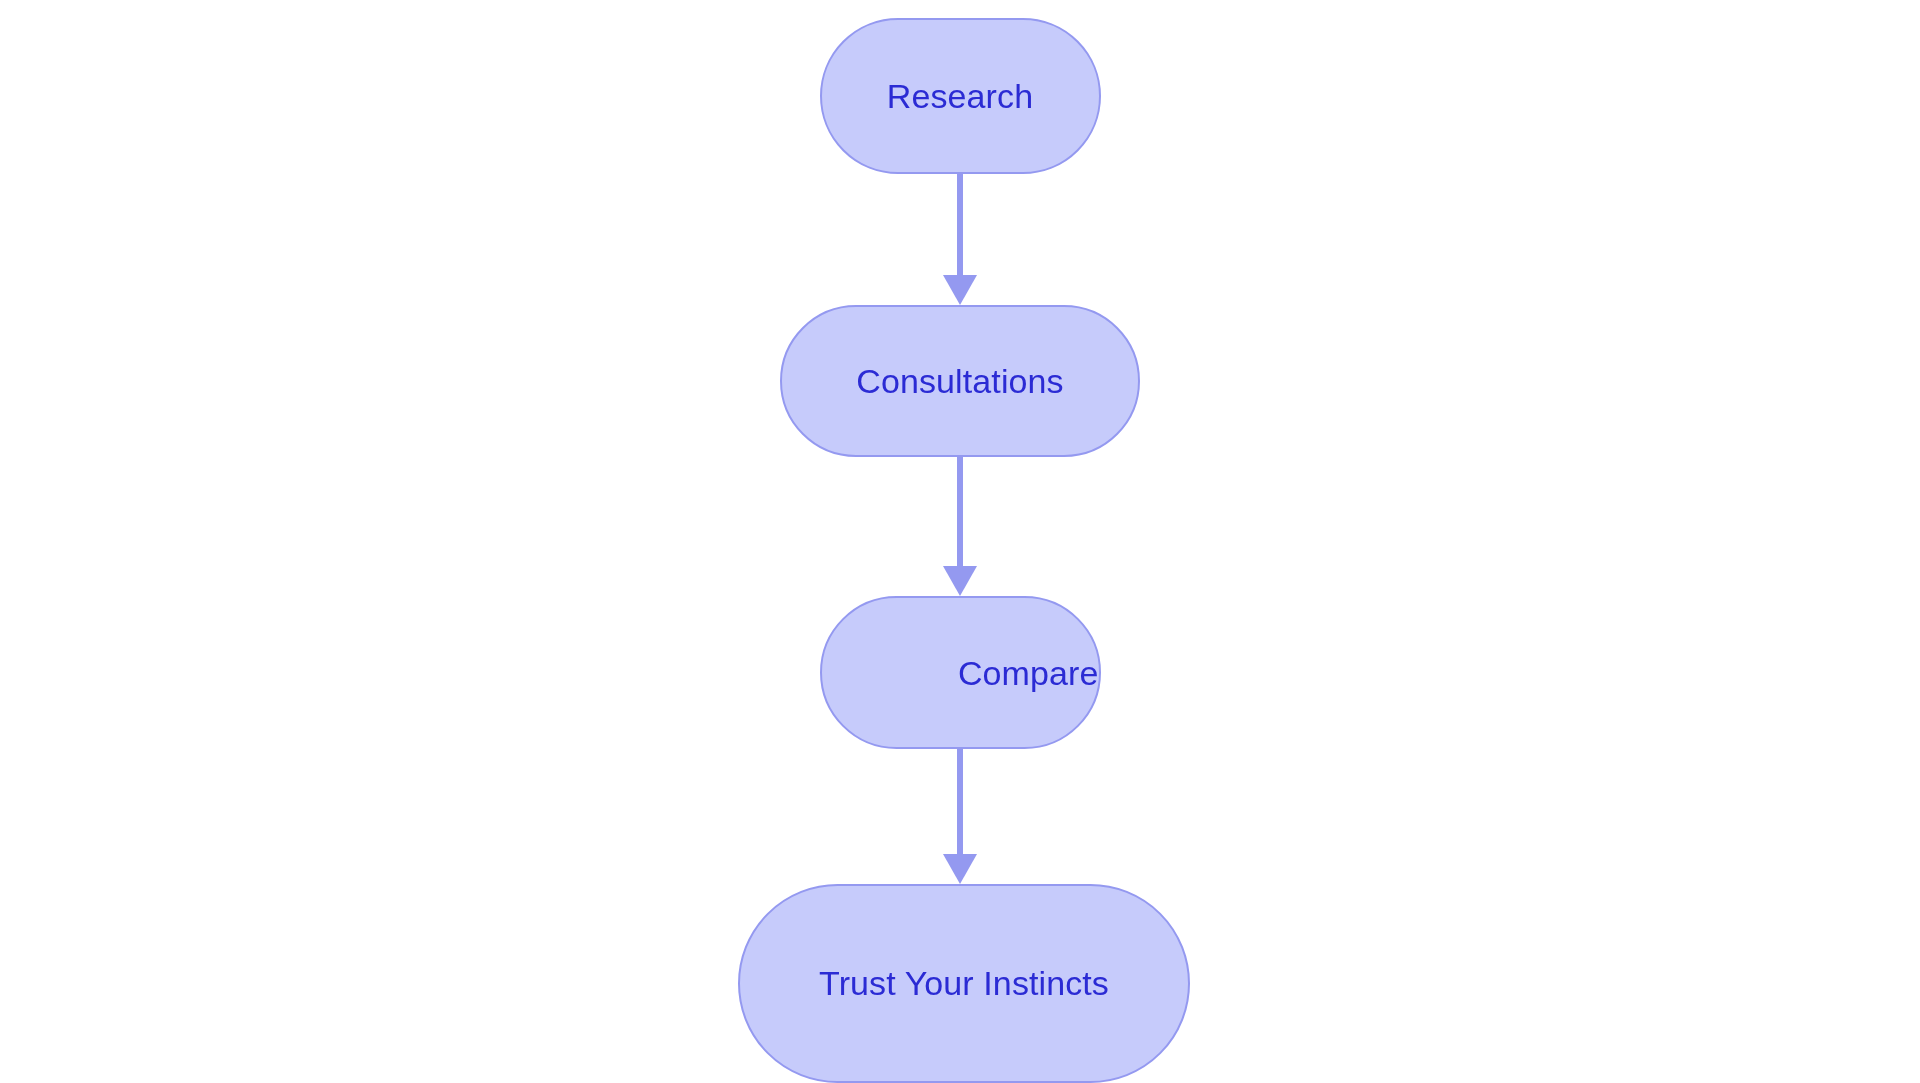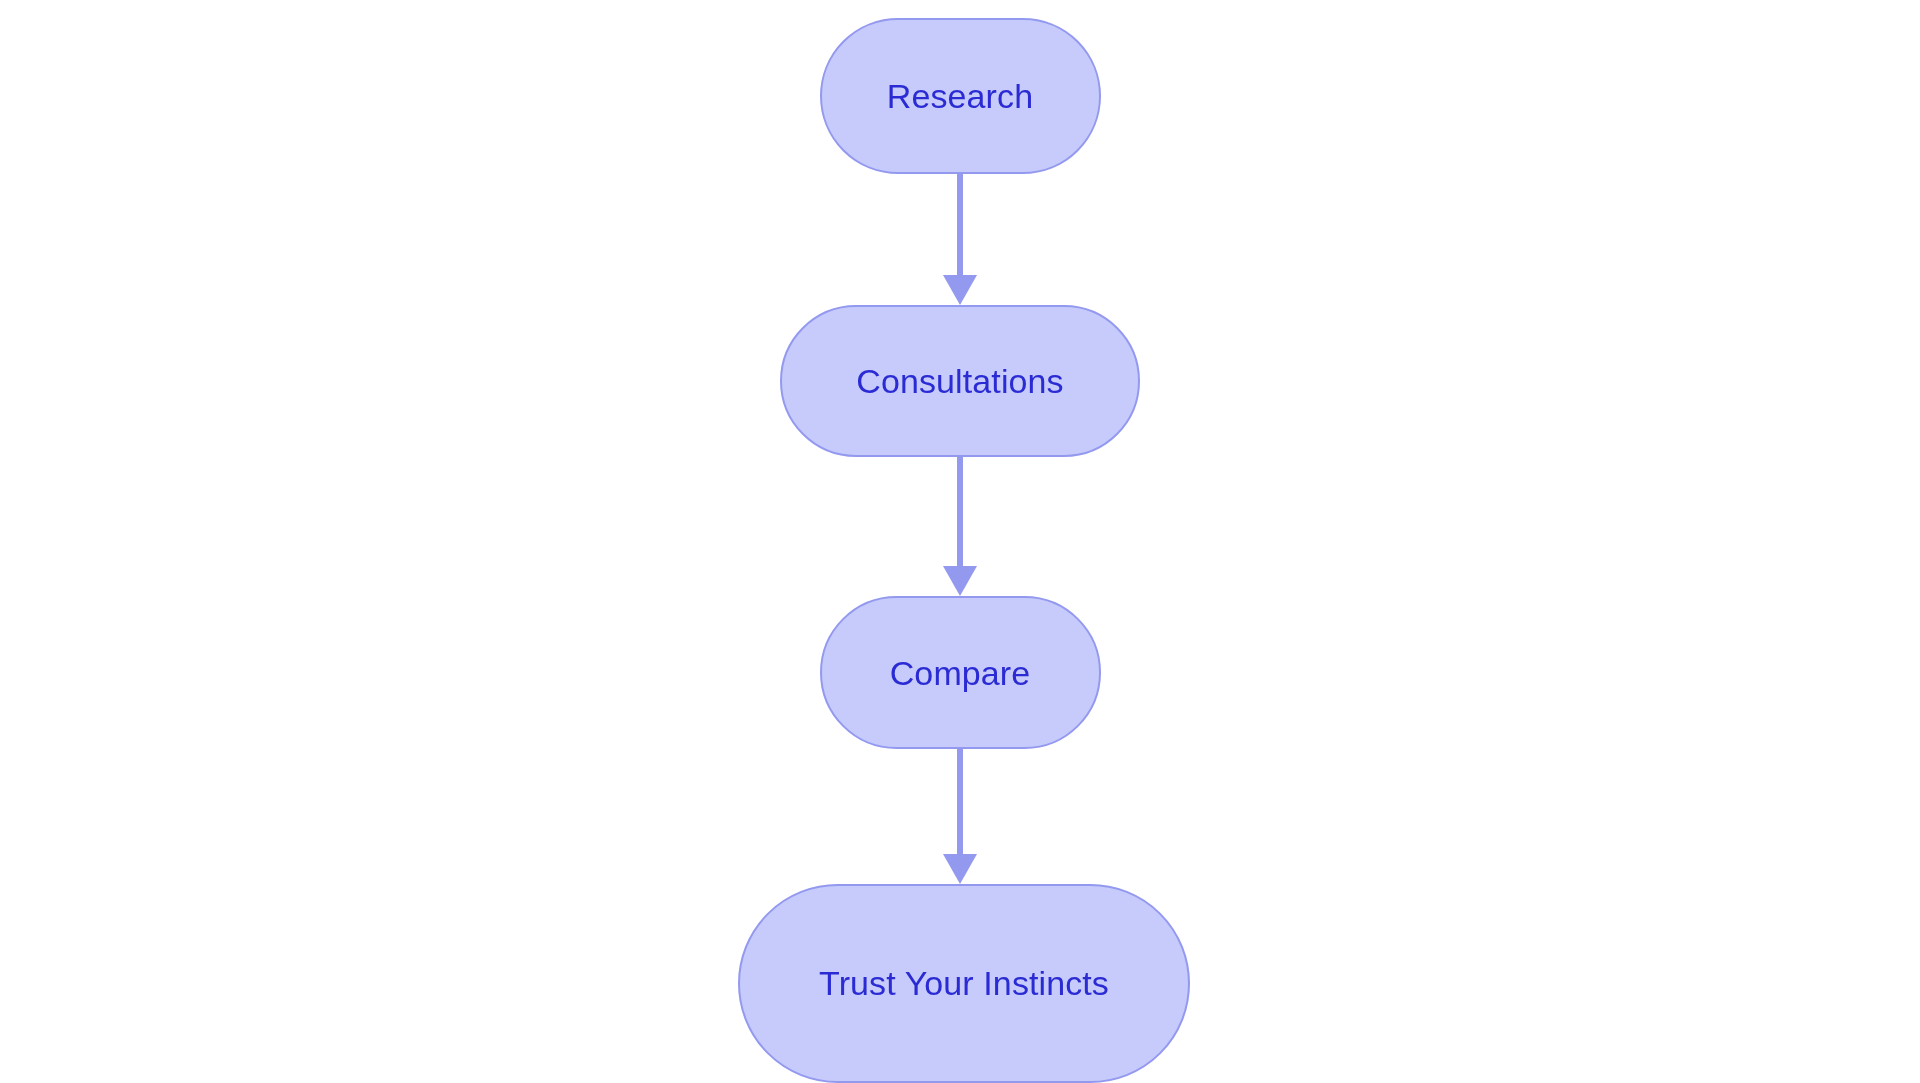--- a/index.html
+++ b/index.html
@@ -52,21 +52,21 @@
     user-select: none;
   }
   .node-label {
     color: #2b2bd4;
     font-size: 34px;
     line-height: 1;
   }
 
   .node-research      { width: 281px; height: 160px; margin-left: 0px; }
   .node-consultations { width: 360px; height: 155px; margin-left: 0px; text-align: center; }
-  .node-compare       { width: 281px; height: 156px; margin-left: 0px; }
+  .node-compare       { width: 281px; height: 156px; margin-left: 0px; justify-content: flex-end; }
   .node-trust         { width: 452px; height: 204px; margin-left: 8px; }
 
   
   .connector {
     position: relative;
     display: flex;
     flex-direction: column;
     align-items: center;
     justify-content: flex-start;
   }

